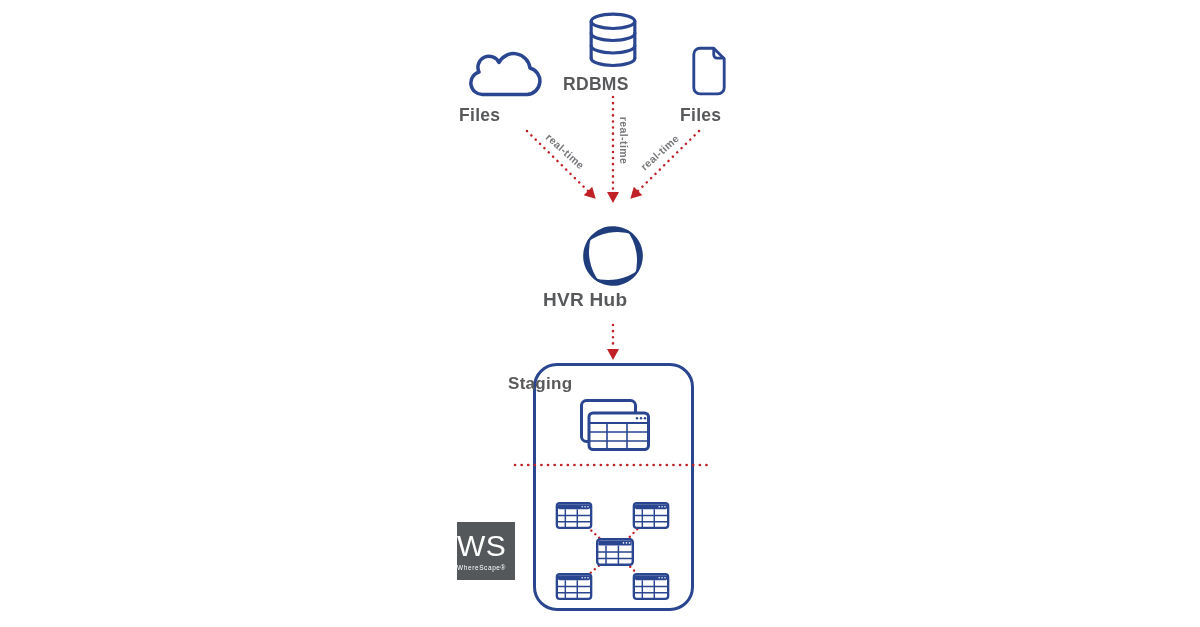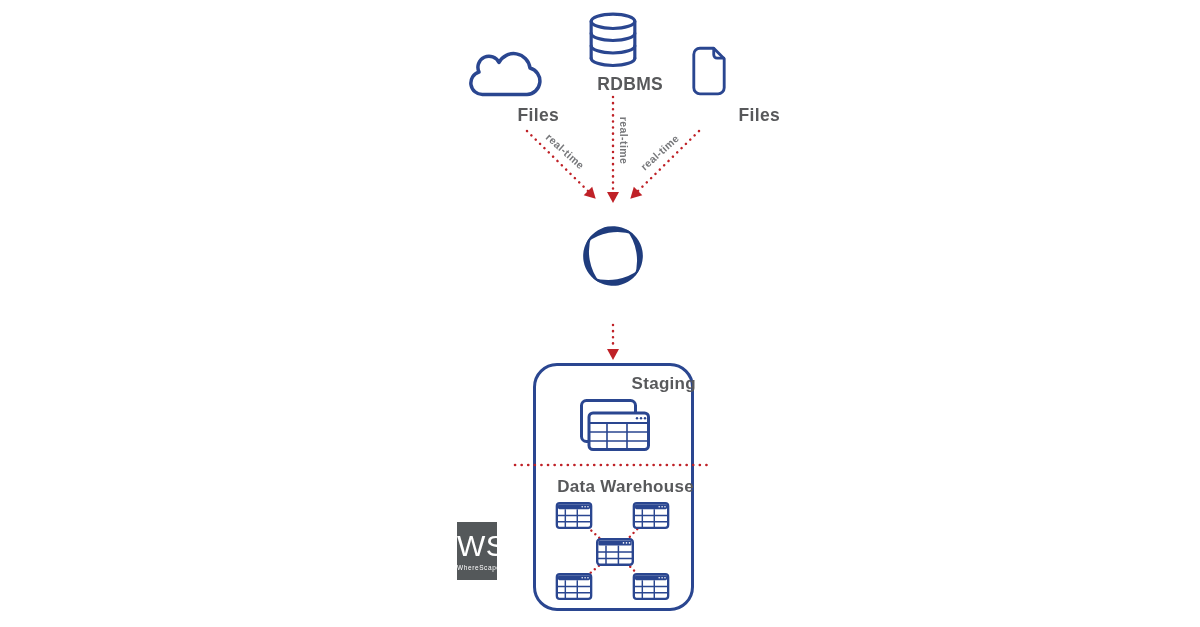--- a/index.html
+++ b/index.html
@@ -3,36 +3,36 @@
 <meta charset="utf-8">
 <style>
   html,body{margin:0;padding:0;background:#fff;}
   .canvas{position:relative;width:1200px;height:627px;background:#ffffff;overflow:hidden;
           font-family:"Liberation Sans",sans-serif;}
   .abs{position:absolute;}
   .box{position:absolute;left:533px;top:363px;width:161px;height:248px;
        border:3px solid var(--navy);border-radius:24px;background:#fff;z-index:0;box-sizing:border-box;}
   .overlay{position:absolute;left:0;top:0;z-index:1;pointer-events:none;}
   .node,.lbl,.tbl,.logo,.rt{z-index:2;}
-  .lbl{position:absolute;color:var(--gray);font-weight:bold;text-align:right;letter-spacing:.3px;}
+  .lbl{position:absolute;color:var(--gray);font-weight:bold;text-align:left;letter-spacing:.3px;}
   .lbl-src{font-size:17.5px;width:100px;}
   .lbl-hub{font-size:19px;width:140px;}
   .lbl-box{font-size:17px;width:160px;}
   .rt{position:absolute;font-size:10.5px;font-weight:600;color:var(--light_gray);
       letter-spacing:.4px;width:60px;height:13px;text-align:center;line-height:13px;}
   .rt1{transform:rotate(42deg);}
   .rt2{transform:rotate(90deg);}
   .rt3{transform:rotate(-42deg);}
   .icon-stroke{fill:none;stroke:var(--navy);stroke-linecap:round;stroke-linejoin:round;}
   .dotline{fill:none;stroke:var(--red);stroke-width:2.5;stroke-linecap:round;stroke-dasharray:.1 6;}
   .dotsep{fill:none;stroke:var(--red);stroke-width:2.6;stroke-linecap:round;stroke-dasharray:.1 6.5;}
   .dotstar{fill:none;stroke:var(--red);stroke-width:2.4;stroke-linecap:round;stroke-dasharray:.1 5.2;}
   .ahead{fill:var(--red);}
   .blade{fill:var(--navy_dark);}
-  .logo{position:absolute;left:457px;top:522px;width:40px;height:58px;background:var(--logo_bg);
+  .logo{position:absolute;left:457px;top:522px;width:58px;height:58px;background:var(--logo_bg);
         color:#fff;text-align:left;}
   .logo .ws{font-size:30px;font-weight:400;letter-spacing:.5px;line-height:1;margin-top:9px;}
   .logo .wsname{font-size:6.5px;font-weight:400;letter-spacing:.6px;margin-top:3px;}
 </style>
 </head>
 <body>
 
 <div class="canvas">
 
   <svg width="0" height="0" style="position:absolute" aria-hidden="true">
@@ -105,33 +105,33 @@
   <div class="rt rt3" style="left:630px;top:146px;">real-time</div>
 
   <svg class="abs node" style="left:578px;top:221px;" width="70" height="70" viewBox="-35 -35 70 70">
     <g transform="rotate(-10)">
       <path class="blade" d="M -24 -17.5 A 29.5 29.5 0 0 1 24 -17.5 A 50 50 0 0 0 -24 -17.5 Z"></path>
       <path class="blade" transform="rotate(90)" d="M -24 -17.5 A 29.5 29.5 0 0 1 24 -17.5 A 50 50 0 0 0 -24 -17.5 Z"></path>
       <path class="blade" transform="rotate(180)" d="M -24 -17.5 A 29.5 29.5 0 0 1 24 -17.5 A 50 50 0 0 0 -24 -17.5 Z"></path>
       <path class="blade" transform="rotate(270)" d="M -24 -17.5 A 29.5 29.5 0 0 1 24 -17.5 A 50 50 0 0 0 -24 -17.5 Z"></path>
     </g>
   </svg>
+  <div class="lbl lbl-hub" style="left:543px;top:289px;">HVR Hub</div>
 
-  <div class="lbl lbl-box" style="left:536px;top:374px;">Staging</div>
+  <div class="lbl lbl-box" style="left:508px;top:374px;">Staging</div>
   <svg class="abs node" style="left:580px;top:399px;" width="70" height="53" viewBox="0 0 70 53">
     <rect class="icon-stroke" stroke-width="3" x="1.5" y="1.5" width="54" height="41" rx="5"></rect>
     <rect x="9" y="14" width="59.5" height="36.5" rx="4" fill="#ffffff" stroke="var(--navy)" stroke-width="3"></rect>
     <path d="M9 24 H68.5" stroke="var(--navy)" stroke-width="2" fill="none"></path>
     <circle cx="57" cy="19.3" r="1.2" fill="var(--navy)"></circle>
     <circle cx="61" cy="19.3" r="1.2" fill="var(--navy)"></circle>
     <circle cx="65" cy="19.3" r="1.2" fill="var(--navy)"></circle>
     <path d="M27 24 V50.5 M47 24 V50.5 M9 33 H68.5 M9 42 H68.5" stroke="var(--navy)" stroke-width="1.6" fill="none"></path>
   </svg>
 
-  <div class="lbl lbl-box" style="left:534px;top:477px;">Data Warehouse</div>
   <svg class="abs tbl" style="left:555px;top:502px;" width="38" height="27">
       <use href="#tblsym"></use>
     </svg>
   <svg class="abs tbl" style="left:632px;top:502px;" width="38" height="27">
       <use href="#tblsym"></use>
     </svg>
   <svg class="abs tbl" style="left:596px;top:538px;" width="38" height="28">
       <use href="#tblsym"></use>
     </svg>
   <svg class="abs tbl" style="left:555px;top:573px;" width="38" height="27">

